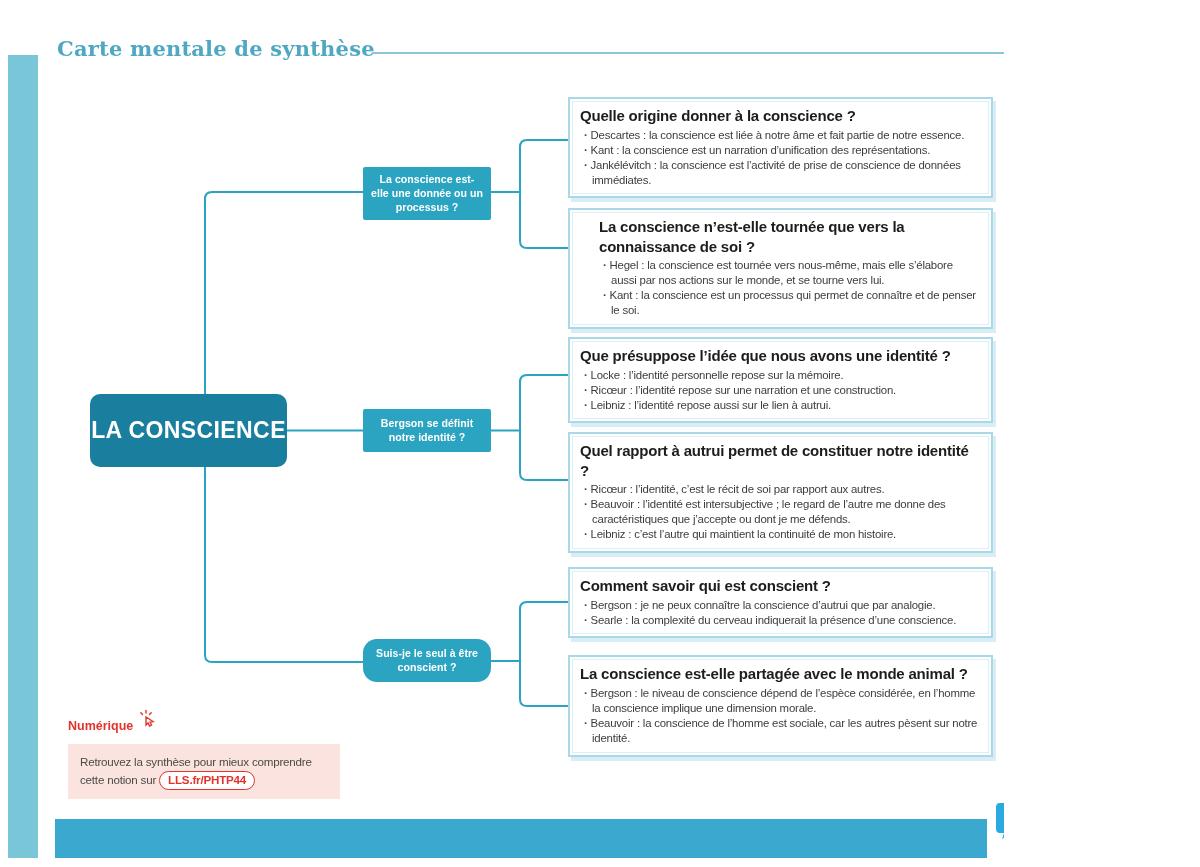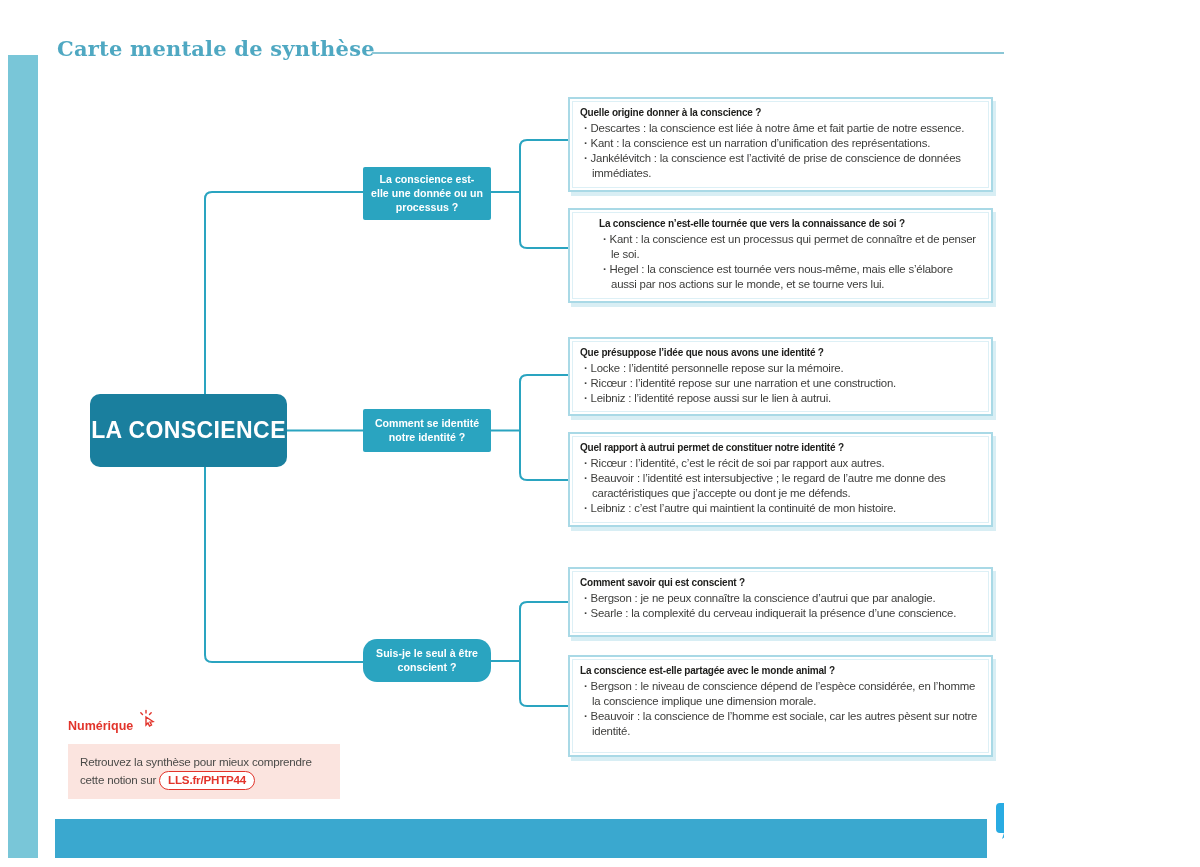--- a/index.html
+++ b/index.html
@@ -35,21 +35,21 @@
   .q-b{top:409px;min-height:43px;}
   .q-c{top:639px;min-height:43px;border-radius:14px;}
   
   .a-box{
     position:absolute;left:568px;width:425px;box-sizing:border-box;
     background:#ffffff;border:2px solid #a9d9e6;
     box-shadow:3px 4px 0 rgba(169,217,230,.45);
     padding:7px 10px 8px 10px;
   }
   .a-box::after{content:"";position:absolute;inset:2px;border:1px solid #ddf0f6;pointer-events:none;}
-  .a-title{font-weight:bold;font-size:10px;color:#1d1d1b;letter-spacing:-.2px;margin:0 0 2px 0;line-height:1.3;}
+  .a-title{font-weight:bold;font-size:15px;color:#1d1d1b;letter-spacing:-.2px;margin:0 0 2px 0;line-height:1.3;}
   .a-bullet{
     font-size:11.4px;color:#3c3c3a;letter-spacing:-.2px;line-height:1.33;
     padding-left:12px;text-indent:-8px;
   }
   .a-bullet::before{content:"·  ";font-weight:bold;color:#3c3c3a;}
   .b0{top:97px;min-height:88px;}
   .b1{top:208px;min-height:84px;padding-left:29px;}
   .b2{top:337px;min-height:74px;}
   .b3{top:432px;min-height:95px;}
   .b4{top:567px;min-height:70px;}
@@ -102,34 +102,34 @@
 
       <path d="M491 430.5 H520 M520 430.5 V382 Q520 375 527 375 H568 M520 430.5 V473 Q520 480 527 480 H568"></path>
 
       <path d="M491 661 H520 M520 661 V609 Q520 602 527 602 H568 M520 661 V699 Q520 706 527 706 H568"></path>
     </g>
   </svg>
 
   <div class="root-node">LA CONSCIENCE</div>
 
   <div class="q-node q-a">La conscience est-elle une donnée ou un processus ?</div>
-  <div class="q-node q-b">Comment se identité notre identité ?</div>
+  <div class="q-node q-b">Bergson se définit notre identité ?</div>
   <div class="q-node q-c">Suis-je le seul à être conscient ?</div>
 
   <div class="a-box b0">
     <div class="a-title">Quelle origine donner à la conscience ?</div>
     <div class="a-bullet">Descartes : la conscience est liée à notre âme et fait partie de notre essence.</div>
     <div class="a-bullet">Kant : la conscience est un narration d’unification des représentations.</div>
     <div class="a-bullet">Jankélévitch : la conscience est l’activité de prise de conscience de données immédiates.</div>
   </div>
 
   <div class="a-box b1">
     <div class="a-title">La conscience n’est-elle tournée que vers la connaissance de soi ?</div>
+    <div class="a-bullet">Hegel : la conscience est tournée vers nous-même, mais elle s’élabore aussi par nos actions sur le monde, et se tourne vers lui.</div>
     <div class="a-bullet">Kant : la conscience est un processus qui permet de connaître et de penser le soi.</div>
-    <div class="a-bullet">Hegel : la conscience est tournée vers nous-même, mais elle s’élabore aussi par nos actions sur le monde, et se tourne vers lui.</div>
   </div>
 
   <div class="a-box b2">
     <div class="a-title">Que présuppose l’idée que nous avons une identité ?</div>
     <div class="a-bullet">Locke : l’identité personnelle repose sur la mémoire.</div>
     <div class="a-bullet">Ricœur : l’identité repose sur une narration et une construction.</div>
     <div class="a-bullet">Leibniz : l’identité repose aussi sur le lien à autrui.</div>
   </div>
 
   <div class="a-box b3">

